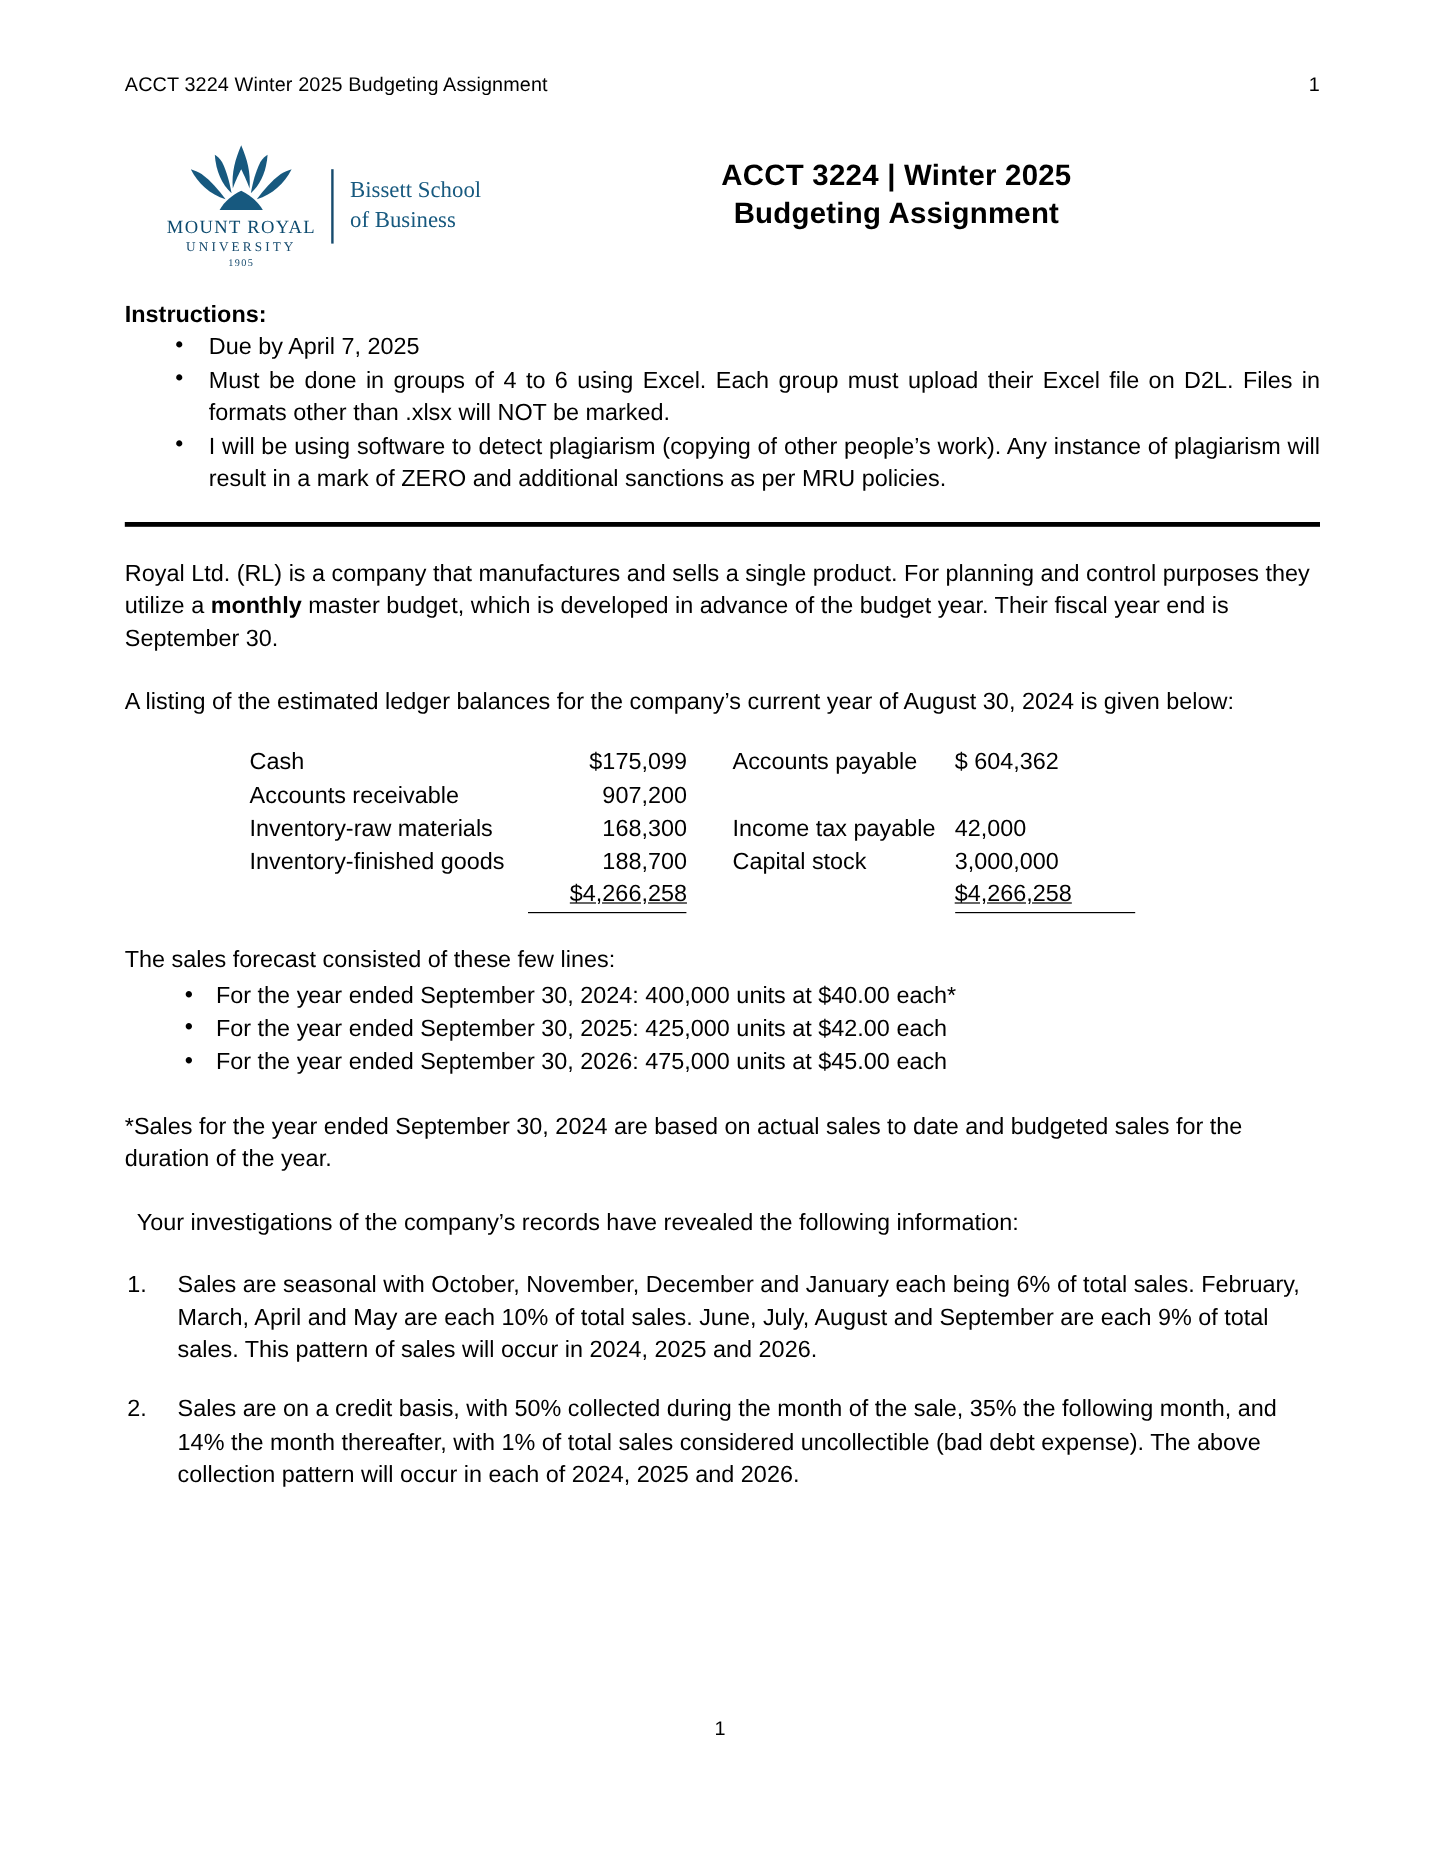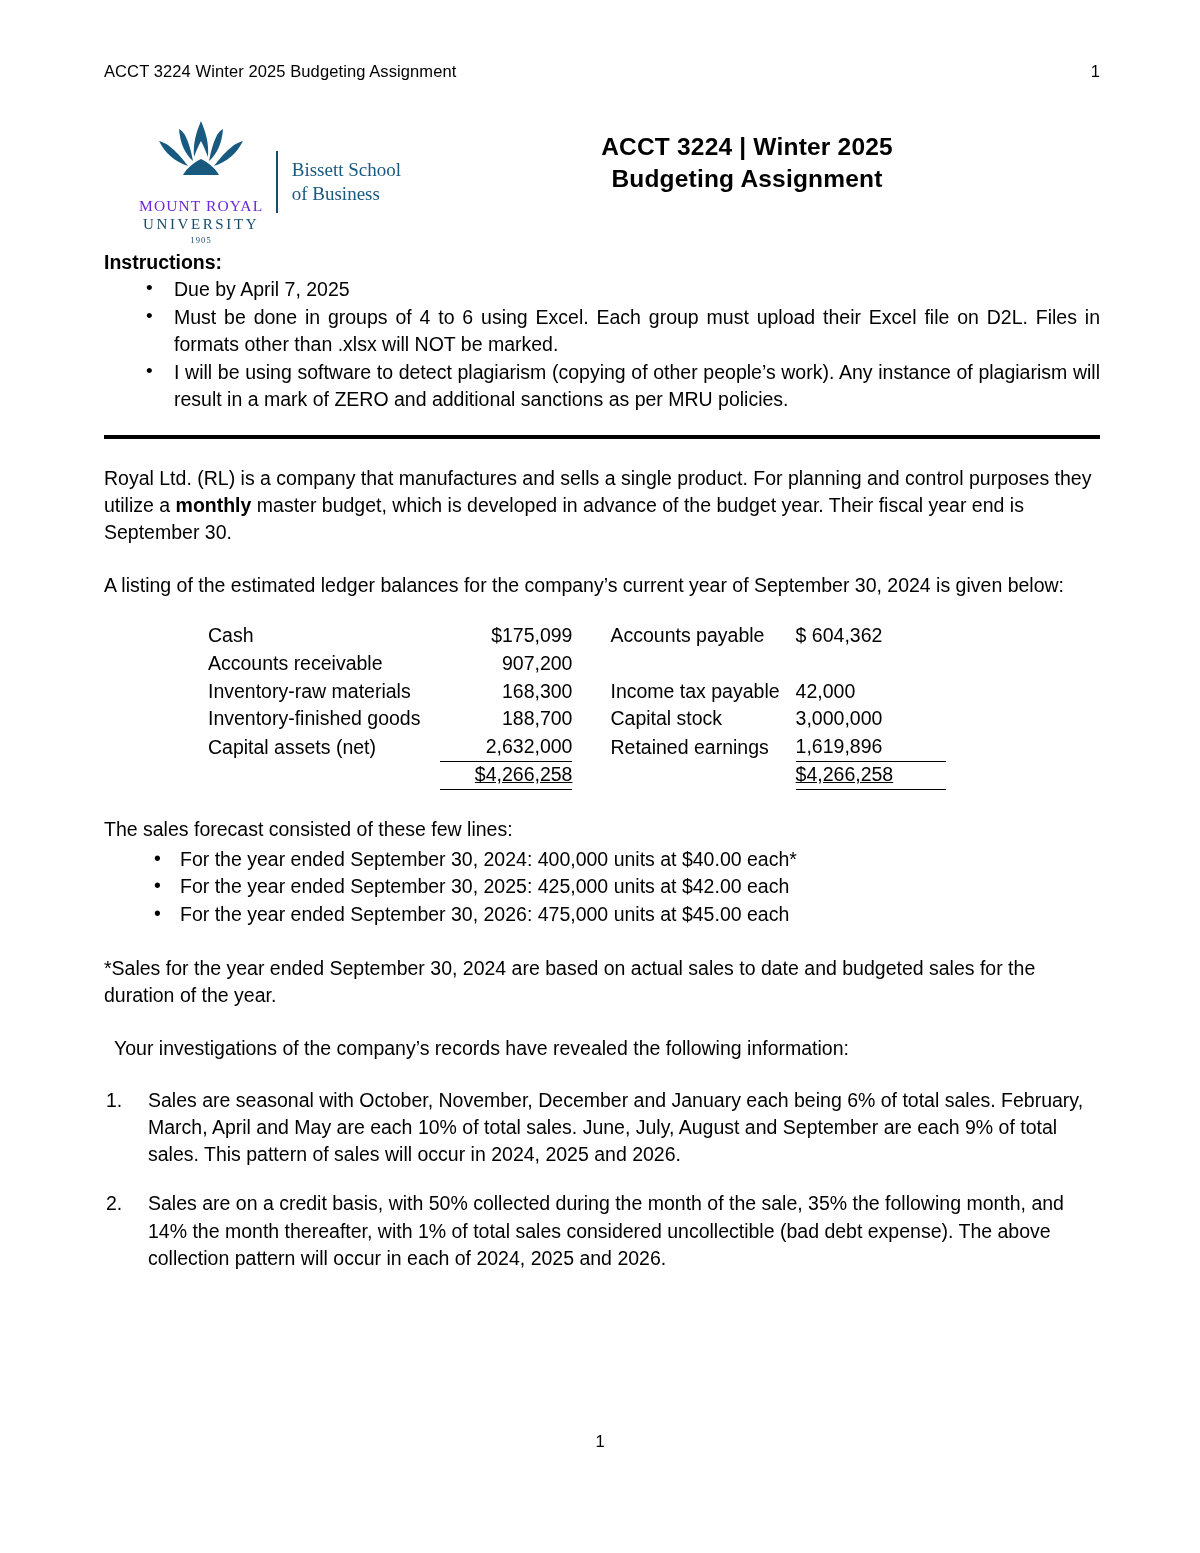--- a/index.html
+++ b/index.html
@@ -59,27 +59,27 @@
   }
   .mru-left {
     text-align: center;
     padding-right: 13px;
   }
   .mru-left .crown { line-height: 0; }
   .mru-name {
     font-family: "Liberation Serif", serif;
     font-size: 15.5px;
     letter-spacing: 1.1px;
-    color: #6d28d9;
-    margin-top: 16px;
+    color: #0c4a6e;
+    margin-top: 0;
     white-space: nowrap;
   }
   .mru-sub {
     font-family: "Liberation Serif", serif;
-    font-size: 15px;
+    font-size: 11px;
     letter-spacing: 2.6px;
     color: #174b6e;
     margin-top: 1px;
   }
   .mru-year {
     font-family: "Liberation Serif", serif;
     font-size: 8.5px;
     letter-spacing: 1.2px;
     color: #174b6e;
     margin-top: 2px;
@@ -286,21 +286,21 @@
     <ul class="bullets">
       <li>Due by April 7, 2025</li>
       <li>Must be done in groups of 4 to 6 using Excel. Each group must upload their Excel file on D2L. Files in formats other than .xlsx will NOT be marked.</li>
       <li>I will be using software to detect plagiarism (copying of other people’s work). Any instance of plagiarism will result in a mark of ZERO and additional sanctions as per MRU policies.</li>
     </ul>
 
     <hr class="rule">
 
     <p class="body"><span>Royal Ltd. (RL) is a company that manufactures and sells a single product.  For planning and control purposes they utilize a </span><b>monthly</b><span> master budget, which is developed in advance of the budget year. Their fiscal year end is September 30.</span></p>
 
-    <p class="body">A listing of the estimated ledger balances for the company’s current year of September 30, 2024 is given below:</p>
+    <p class="body">A listing of the estimated ledger balances for the company’s current year of August 30, 2024 is given below:</p>
 
     <table class="ledger">
       <tbody>
           <tr>
         <td class="label">Cash</td>
         <td class="amt">$175,099</td>
         <td class="gap"></td>
         <td class="label2">Accounts payable</td>
         <td class="amt2">$ 604,362</td>
       </tr>
@@ -317,27 +317,20 @@
         <td class="gap"></td>
         <td class="label2">Income tax payable</td>
         <td class="amt2">42,000</td>
       </tr>
       <tr>
         <td class="label">Inventory-finished goods</td>
         <td class="amt">188,700</td>
         <td class="gap"></td>
         <td class="label2">Capital stock</td>
         <td class="amt2">3,000,000</td>
-      </tr>
-      <tr class="underline">
-        <td class="label">Capital assets (net)</td>
-        <td class="amt">2,632,000</td>
-        <td class="gap"></td>
-        <td class="label2">Retained earnings</td>
-        <td class="amt2">1,619,896</td>
       </tr>
       <tr class="total">
         <td class="label"></td>
         <td class="amt">$4,266,258</td>
         <td class="gap"></td>
         <td class="label2"></td>
         <td class="amt2">$4,266,258</td>
       </tr>
     </tbody>
       </table>

